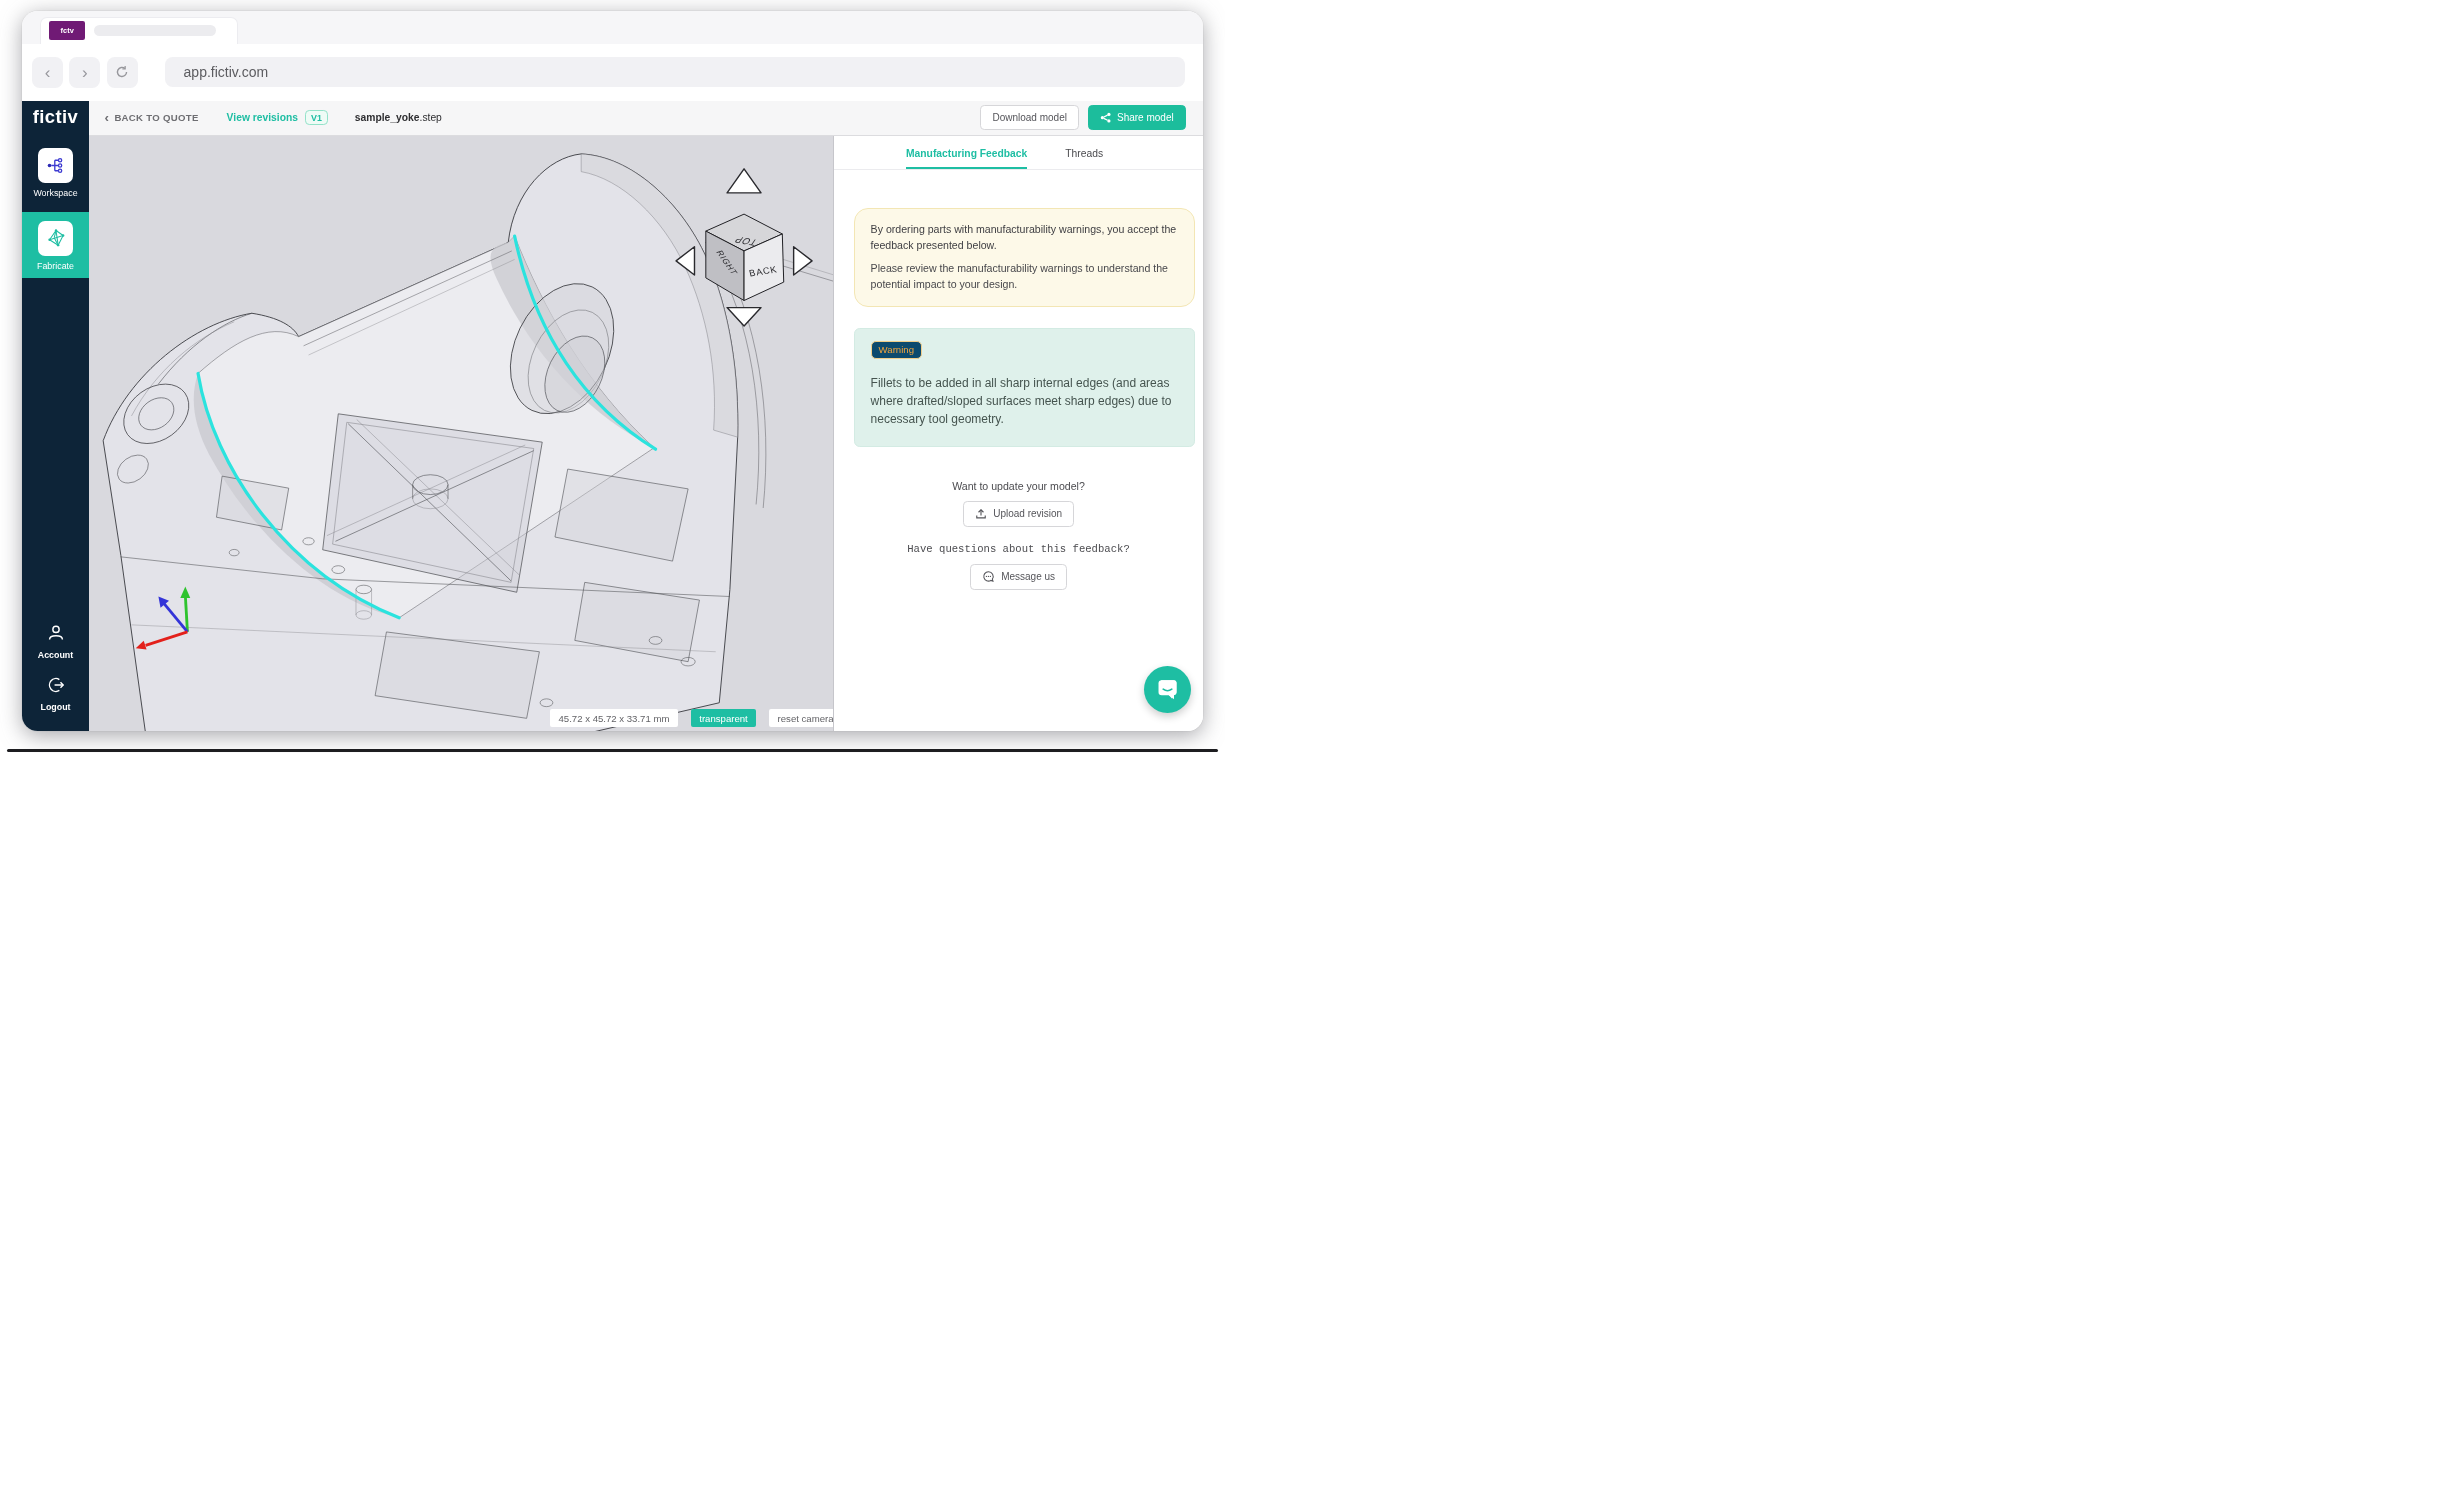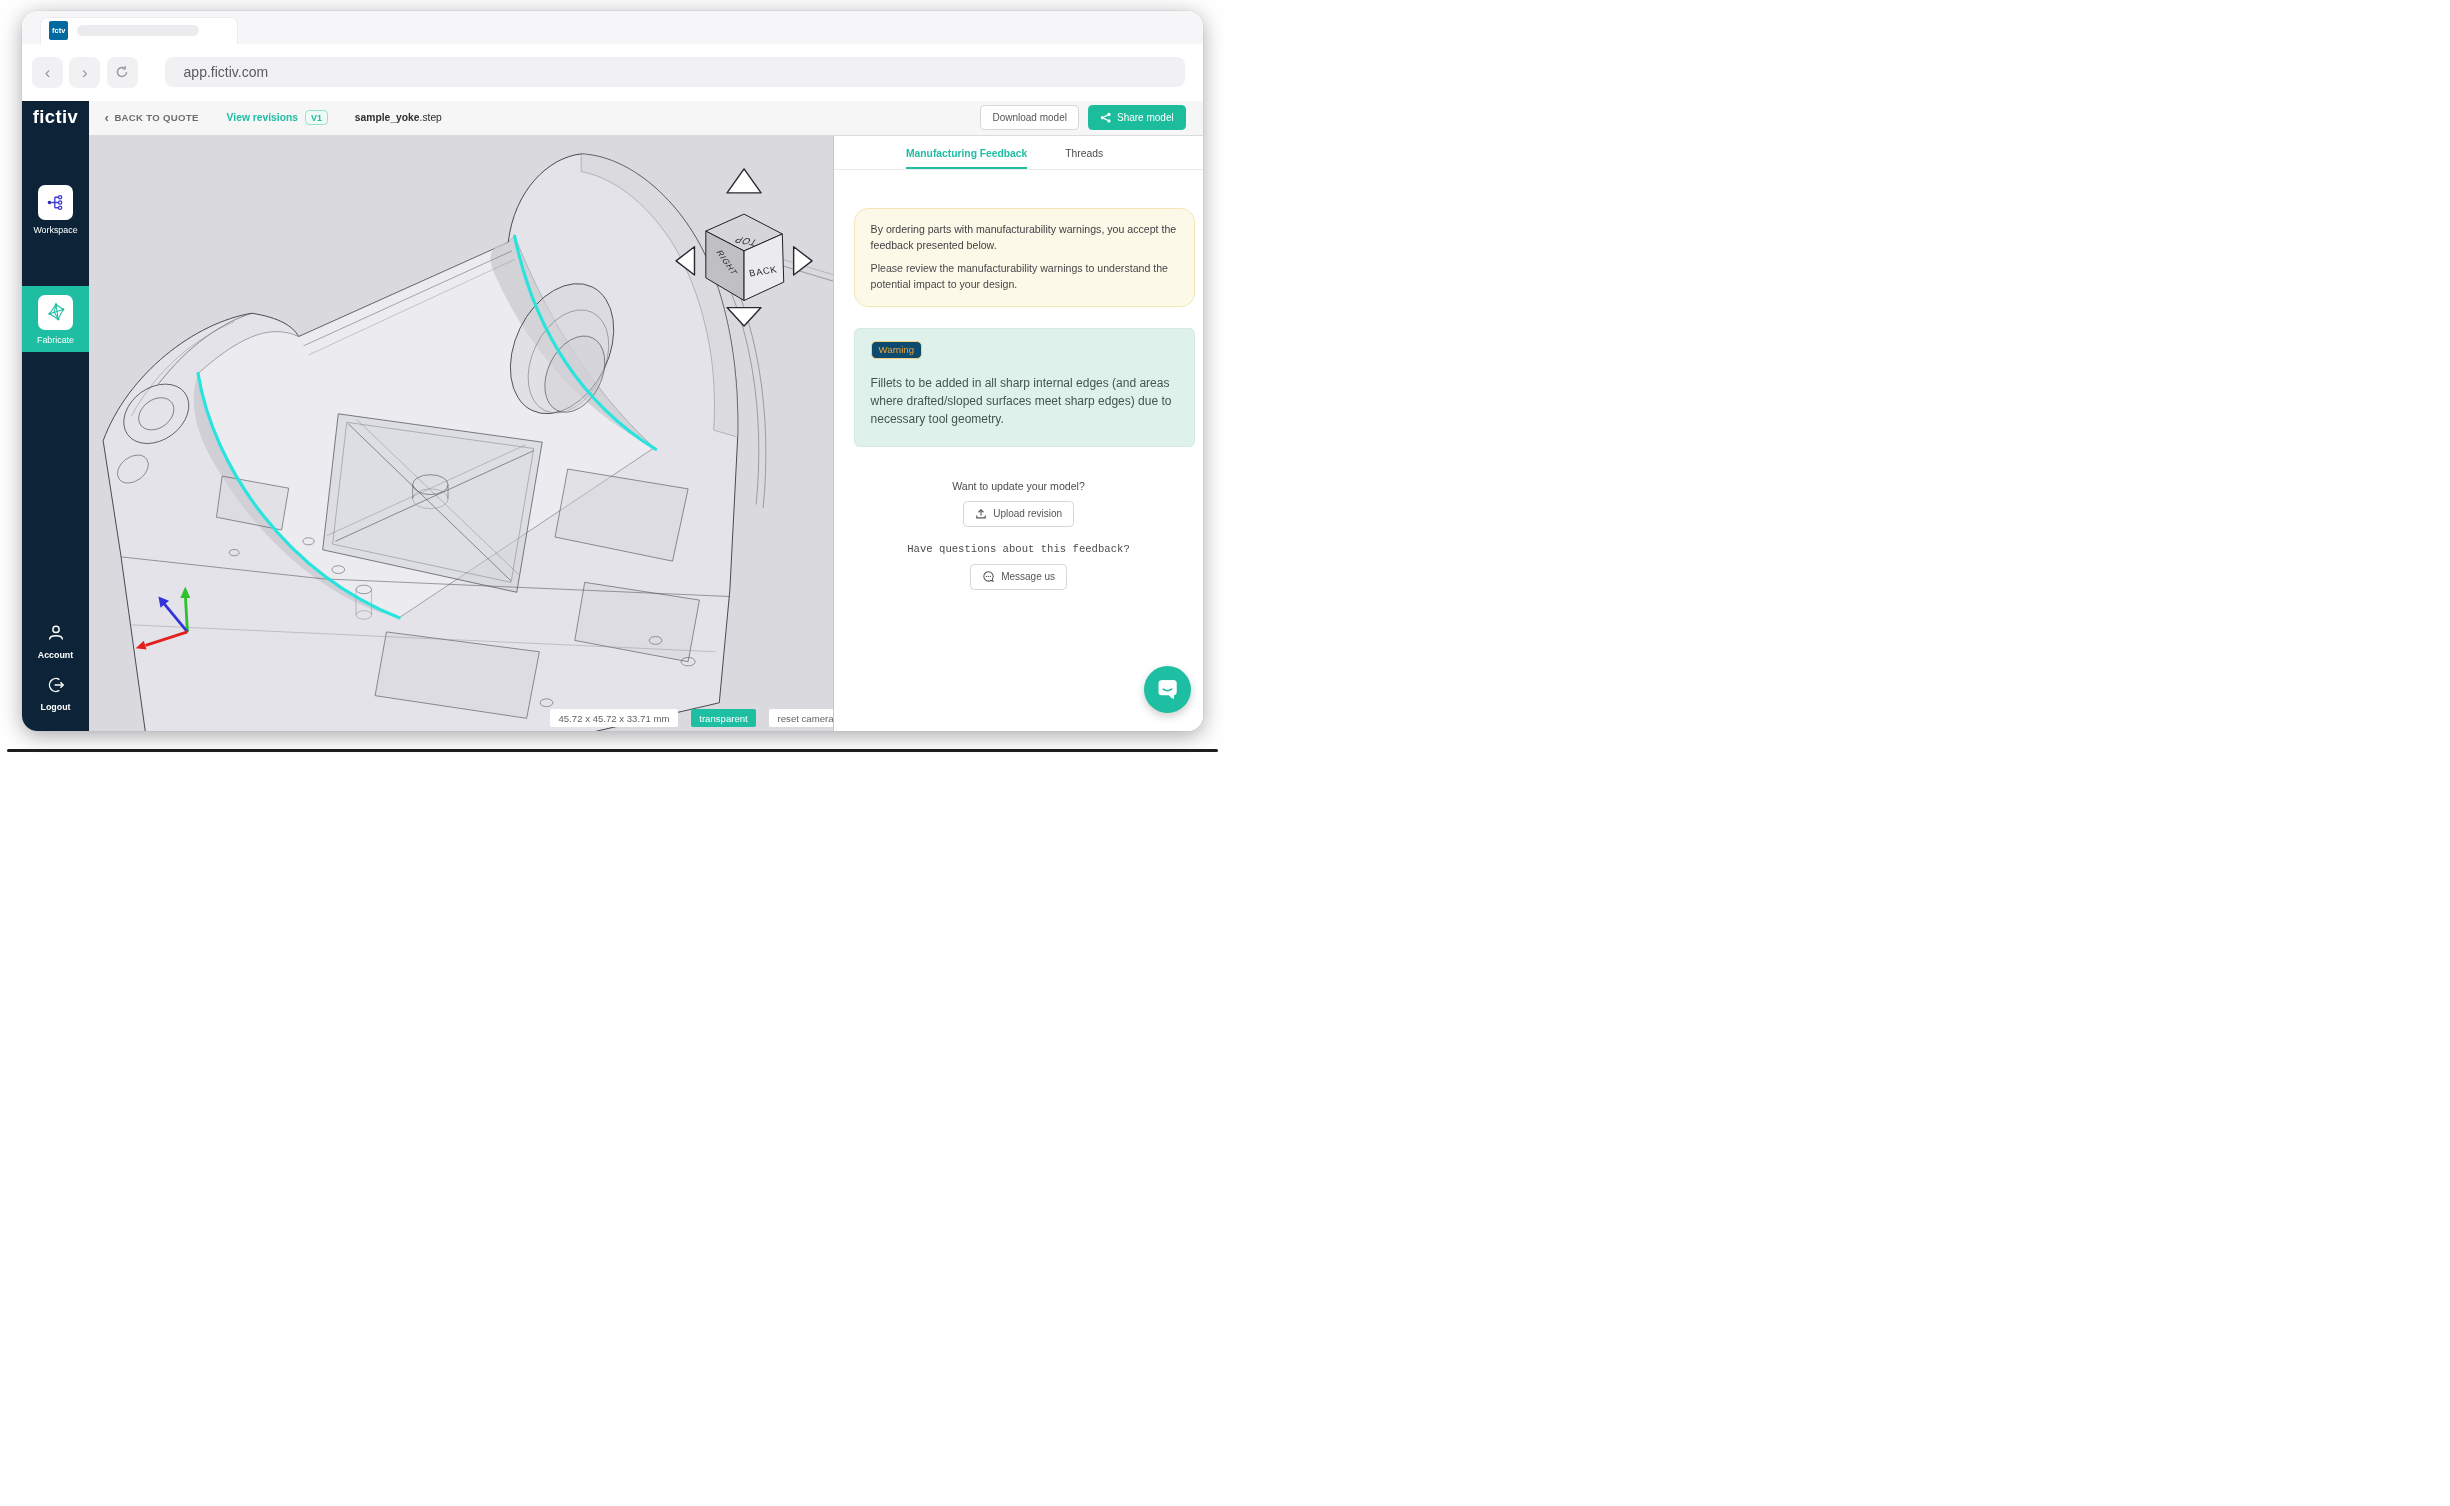--- a/index.html
+++ b/index.html
@@ -8,32 +8,32 @@
   .base-edge { position:absolute; left:7px; right:7px; bottom:0.7px; height:3.5px; background:#1d1d20; border-radius:2.1px; }
 
   .window { position:absolute; left:22px; top:10.6px; width:1181px; height:720px; background:#fff;
             border-radius:15.6px; overflow:hidden; display:flex; flex-direction:column;
             box-shadow:0 4.3px 21px rgba(100,100,108,.55), 0 0 0 0.7px rgba(0,0,0,.05); }
 
   
   .tabstrip { height:33px; background:#f6f6f8; display:flex; align-items:flex-end; padding-left:17.7px; flex:0 0 auto; }
   .tab { width:198px; height:27px; background:#fff; border:0.7px solid #ececf0; border-bottom:none;
          border-radius:7px 7px 0 0; display:flex; align-items:center; padding:0 8.5px; }
-  .favicon { width:19px; height:19px; border-radius:2.1px; background:#0369a1; color:#fff; font-size:7.4px;
+  .favicon { width:36px; height:19px; border-radius:2.1px; background:#701a75; color:#fff; font-size:7.4px;
              font-weight:bold; display:grid; place-items:center; }
   .tab-ph { width:122px; height:10.6px; background:#ececef; border-radius:5.7px; margin-left:9.2px; }
   .toolbar { height:57px; background:#fff; display:flex; align-items:center; padding:0 18.4px 0 10px; flex:0 0 auto; }
   .navbtn { width:31px; height:31px; border:none; border-radius:7.8px; background:#f1f1f4; color:#97979c;
             font-size:17px; line-height:1; display:grid; place-items:center; margin-right:6.4px; cursor:pointer; }
   .urlbar { flex:1; height:30.5px; background:#f1f1f4; border-radius:7.8px; margin-left:21px; display:flex;
             align-items:center; padding-left:18.4px; font-size:14px; color:#5c5c60; }
 
   
   .app { flex:1; display:flex; min-height:0; }
-  .sidebar { width:67px; background:#0d2438; color:#fff; display:flex; flex-direction:column; flex:0 0 auto;gap:37px; }
+  .sidebar { width:67px; background:#0d2438; color:#fff; display:flex; flex-direction:column; flex:0 0 auto; }
   .logo { font-size:18.4px; font-weight:bold; text-align:center; margin-top:5.7px; letter-spacing:0.4px; }
   .nav-item { text-align:center; padding:8.5px 0 7px; cursor:pointer; }
   .nav-item.first { margin-top:11.3px; padding-bottom:14px; }
   .nav-item.active { background:#1ebea3; }
   .tile { width:35px; height:35px; background:#fff; border-radius:7px; margin:0 auto; display:grid; place-items:center; }
   .nav-label { font-size:8.9px; margin-top:5px; }
   .side-bottom { margin-top:auto; padding-bottom:10px; text-align:center; }
   .side-bottom .nav-item { padding:7px 0 8.5px;font-weight:bold; }
 
   .main { flex:1; display:flex; flex-direction:column; min-width:0; }

